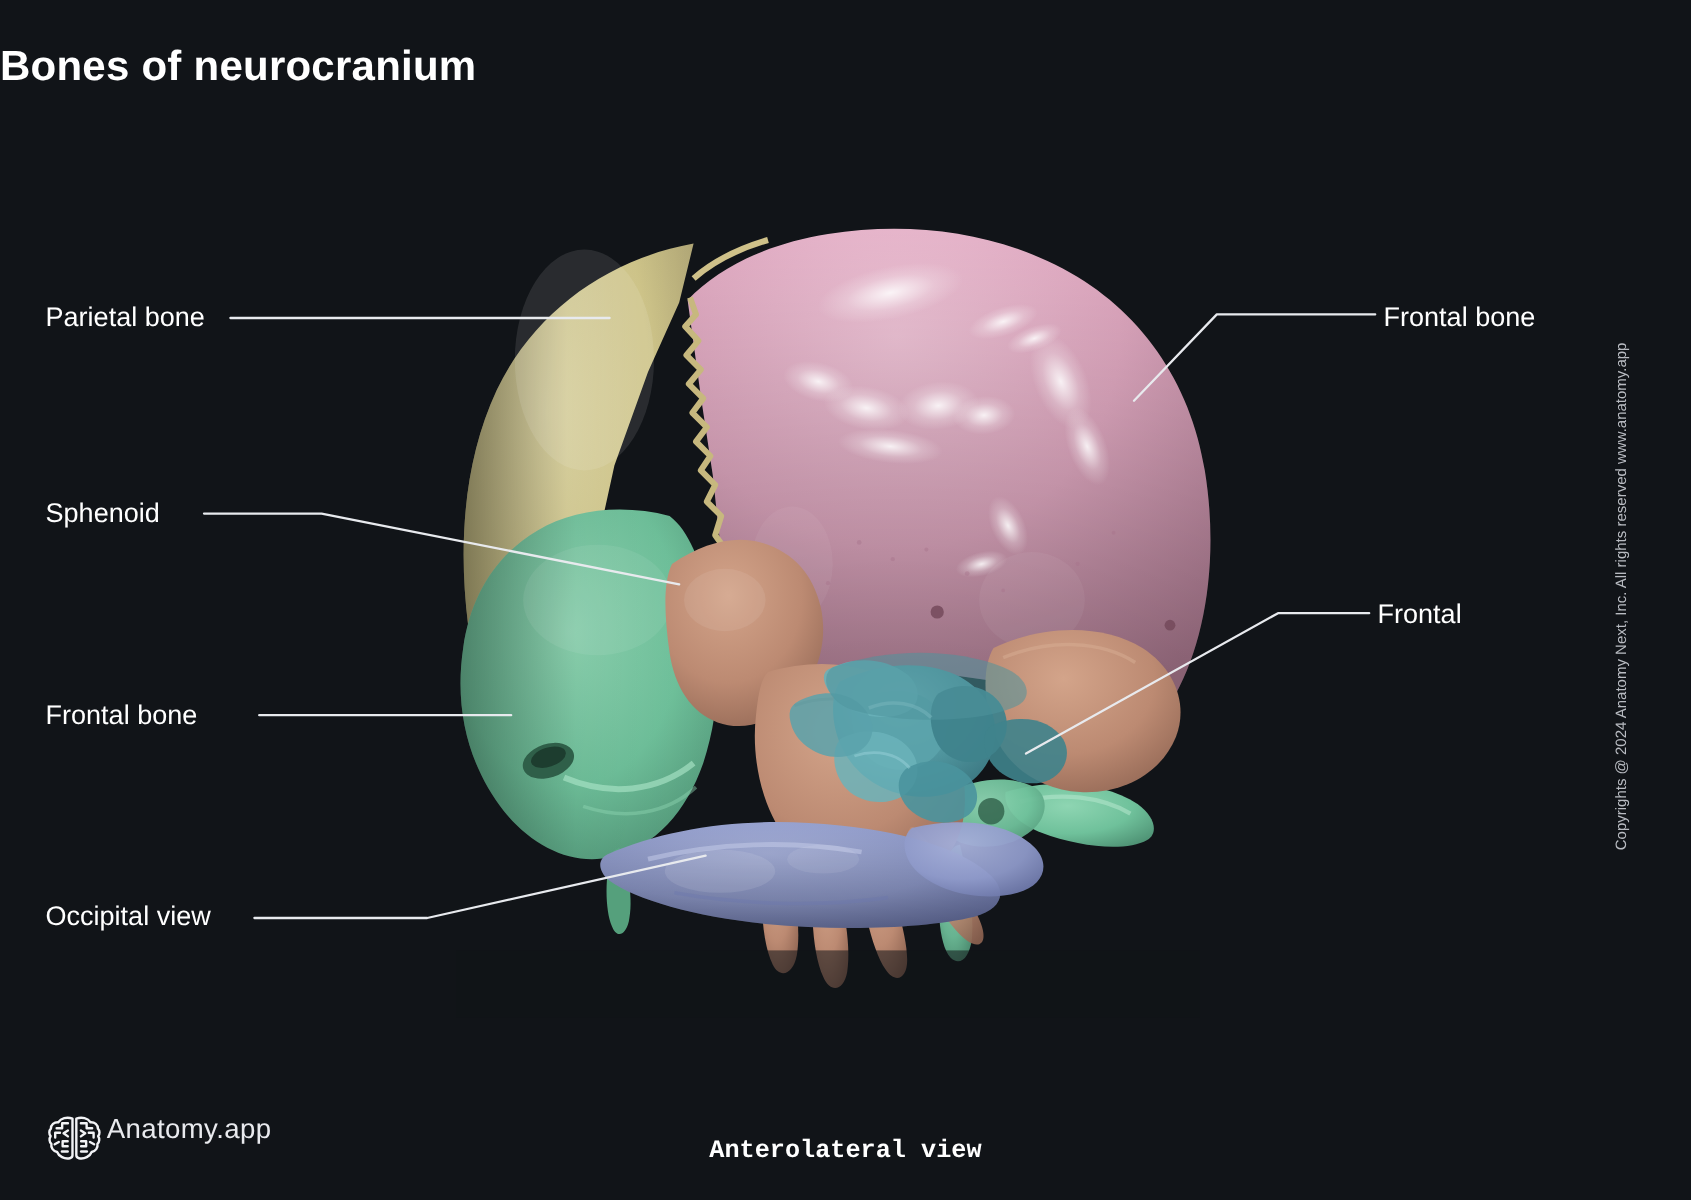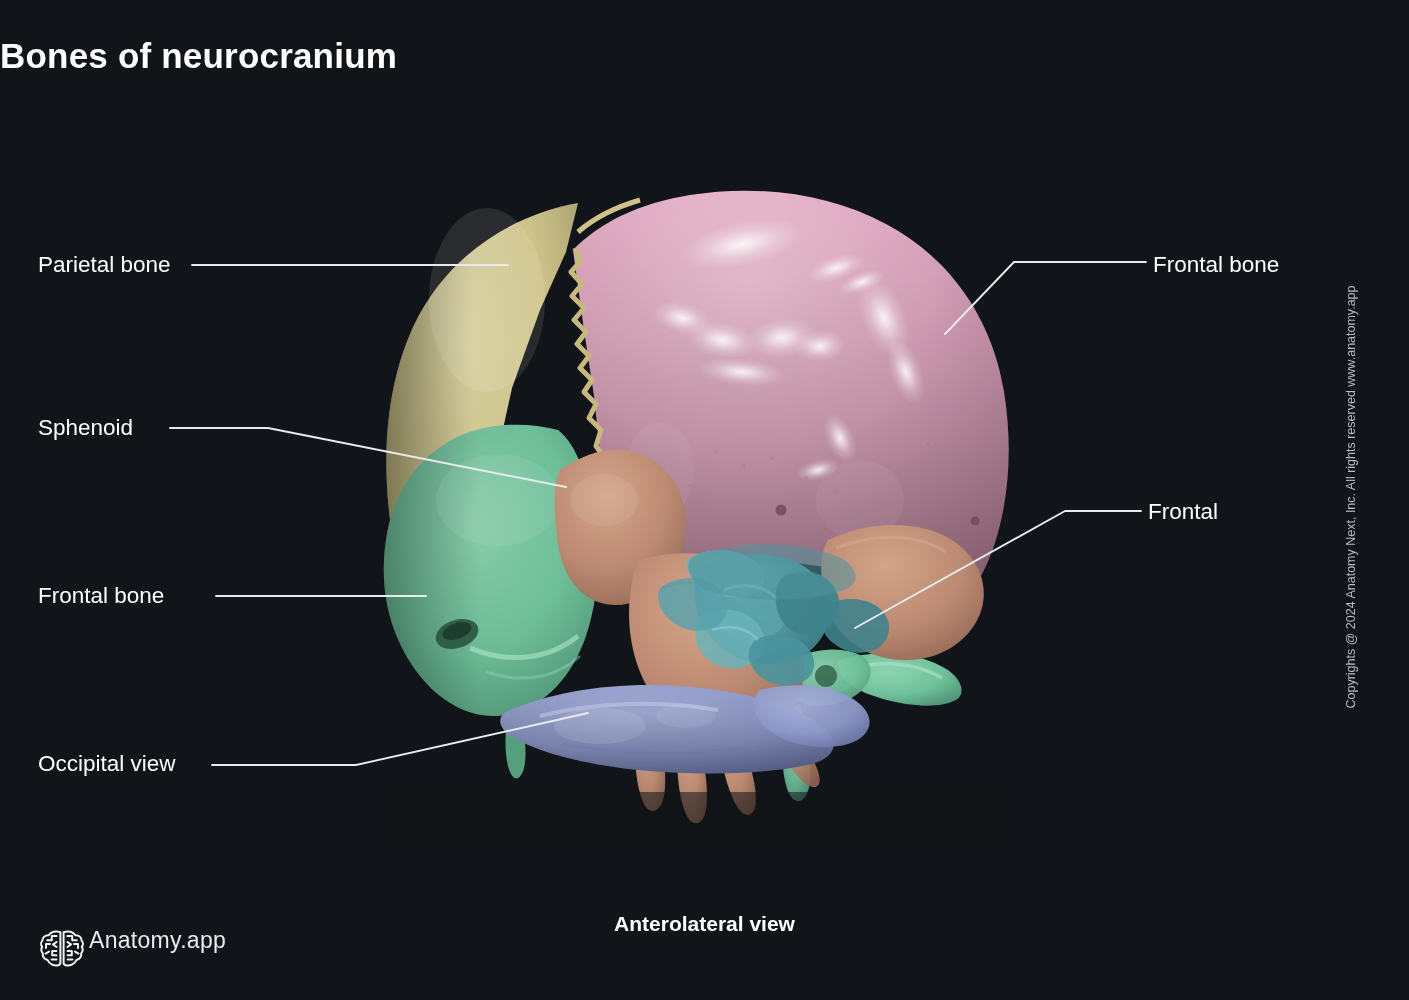--- a/index.html
+++ b/index.html
@@ -12,23 +12,23 @@
   #stage { position:relative; width:1409px; height:1000px; background:#111418; }
 
   #title {
     position:absolute; top:36px; left:0; width:1409px;
     text-align:left;
     font-size:35px; font-weight:bold; color:#ffffff;
     letter-spacing:0.2px;
   }
 
   #caption {
-    position:absolute; top:912px; left:0; width:1409px;
+    position:absolute; top:948px; left:0; width:1409px;
     text-align:center;
-    font-size:21px; font-weight:bold; color:#ffffff;
+    font-size:21px; font-weight:bold; color:#ffffff;font-family:Liberation Mono, monospace;
   }
 
   #copyright {
     position:absolute;
     right:-222px; top:calc(50% - 10px);
     width:560px;
     transform:rotate(-90deg);
     transform-origin:center center;
     text-align:center;
     font-size:12.5px; color:#b9bcc2; white-space:nowrap;

